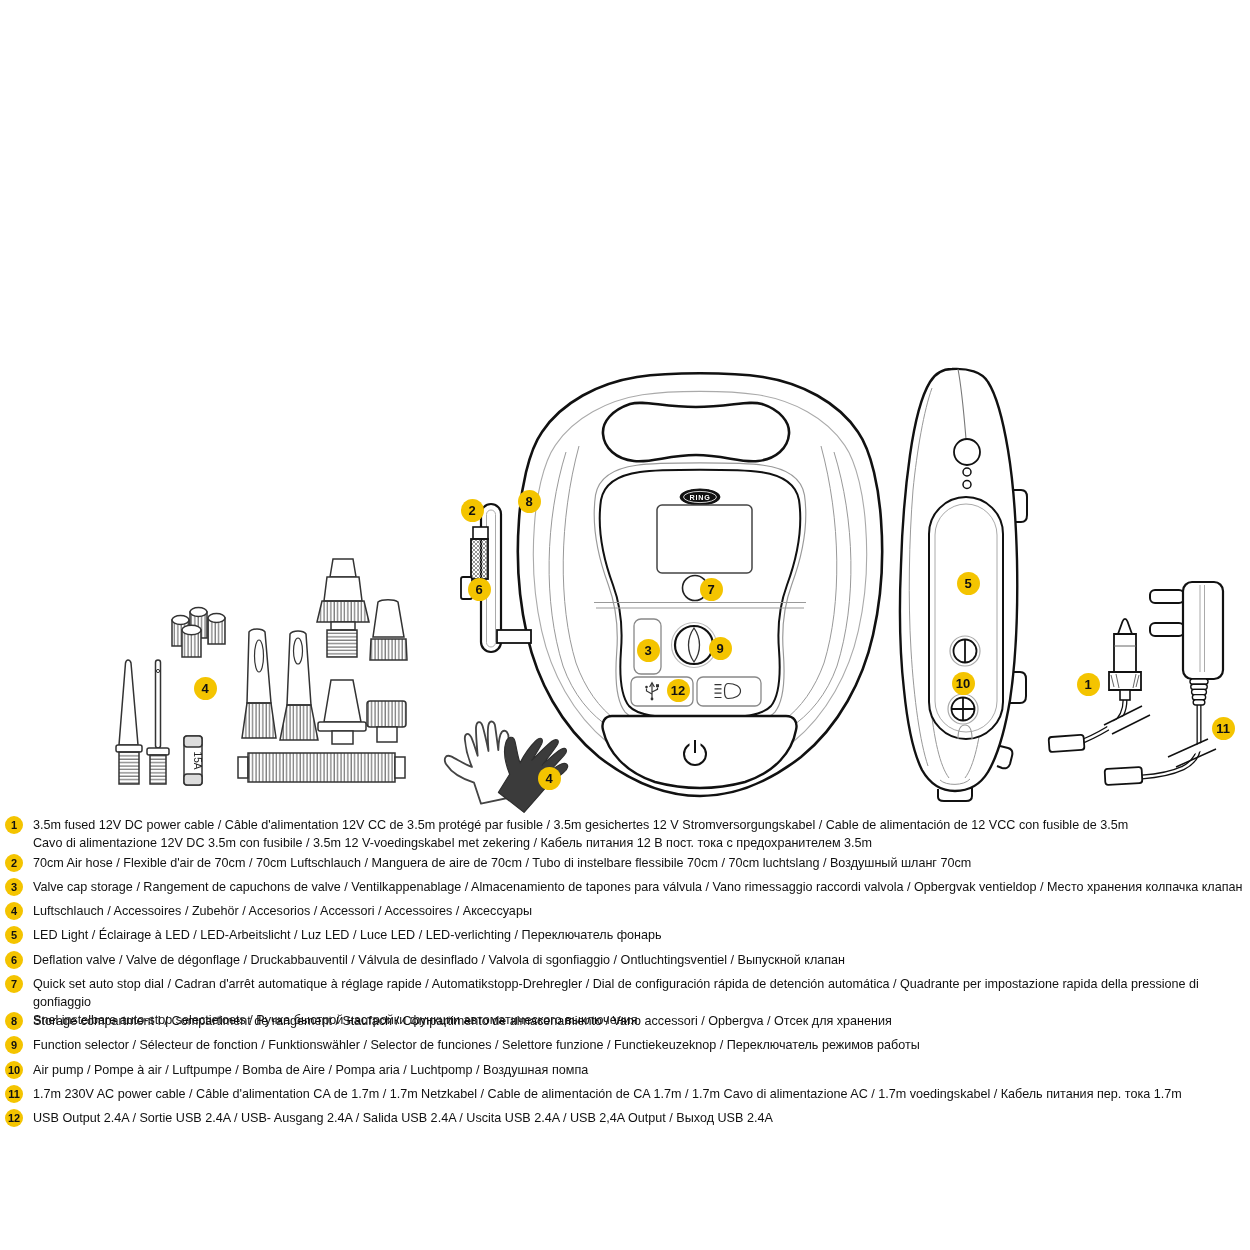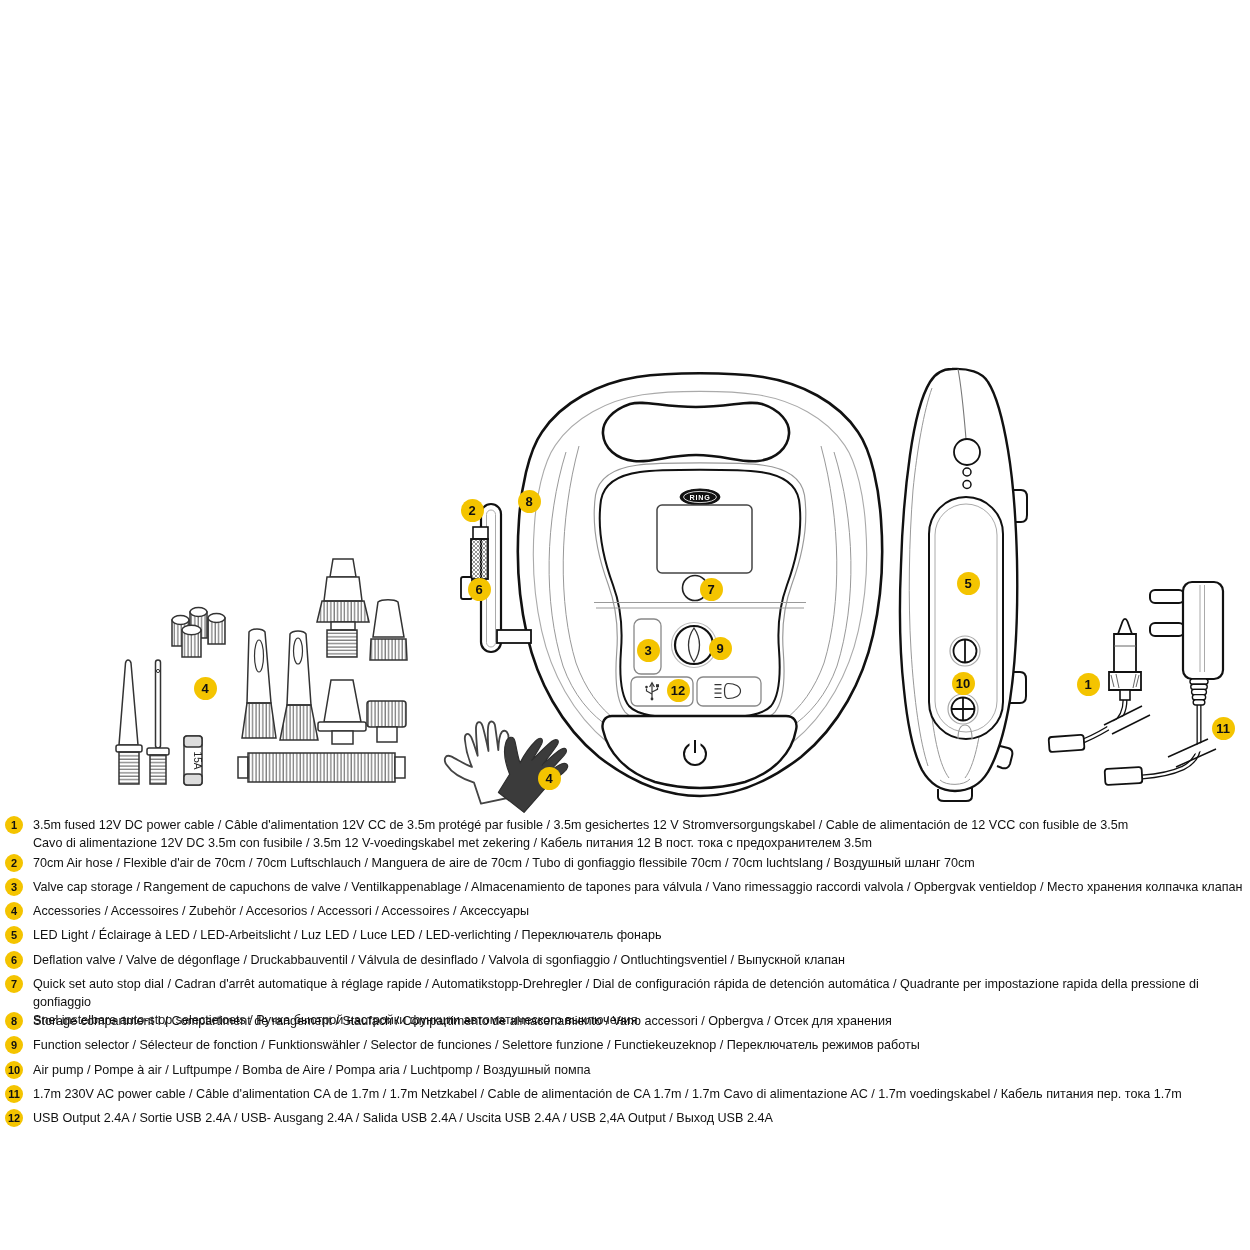--- a/index.html
+++ b/index.html
@@ -331,29 +331,29 @@
     </div>
 
   <div>
     <div class="legend-row" style="top:816px">
         <span class="badge">1</span>
         <span class="lt">3.5m fused 12V DC power cable / Câble d'alimentation 12V CC de 3.5m protégé par fusible / 3.5m gesichertes 12 V Stromversorgungskabel / Cable de alimentación de 12 VCC con fusible de 3.5m
 Cavo di alimentazione 12V DC 3.5m con fusibile / 3.5m 12 V-voedingskabel met zekering / Кабель питания 12 В пост. тока с предохранителем 3.5m</span>
       </div>
     <div class="legend-row" style="top:854px">
         <span class="badge">2</span>
-        <span class="lt">70cm Air hose / Flexible d'air de 70cm / 70cm Luftschlauch / Manguera de aire de 70cm / Tubo di gonfiaggio flessibile 70cm / 70cm luchtslang / Воздушный шланг 70cm</span>
+        <span class="lt">70cm Air hose / Flexible d'air de 70cm / 70cm Luftschlauch / Manguera de aire de 70cm / Tubo di instelbare flessibile 70cm / 70cm luchtslang / Воздушный шланг 70cm</span>
       </div>
     <div class="legend-row" style="top:878px">
         <span class="badge">3</span>
         <span class="lt">Valve cap storage / Rangement de capuchons de valve / Ventilkappenablage / Almacenamiento de tapones para válvula / Vano rimessaggio raccordi valvola / Opbergvak ventieldop / Место хранения колпачка клапан</span>
       </div>
     <div class="legend-row" style="top:902px">
         <span class="badge">4</span>
-        <span class="lt">Accessories / Accessoires / Zubehör / Accesorios / Accessori / Accessoires / Аксессуары</span>
+        <span class="lt">Luftschlauch / Accessoires / Zubehör / Accesorios / Accessori / Accessoires / Аксессуары</span>
       </div>
     <div class="legend-row" style="top:926px">
         <span class="badge">5</span>
         <span class="lt">LED Light / Éclairage à LED / LED-Arbeitslicht / Luz LED / Luce LED / LED-verlichting / Переключатель фонарь</span>
       </div>
     <div class="legend-row" style="top:951px">
         <span class="badge">6</span>
         <span class="lt">Deflation valve / Valve de dégonflage / Druckabbauventil / Válvula de desinflado / Valvola di sgonfiaggio / Ontluchtingsventiel / Выпускной клапан</span>
       </div>
     <div class="legend-row" style="top:975px">
@@ -364,21 +364,21 @@
     <div class="legend-row" style="top:1012px">
         <span class="badge">8</span>
         <span class="lt">Storage compartment I / Compartiment de rangement / Staufach / Compartimento de almacenamiento / Vano accessori / Opbergva / Отсек для хранения</span>
       </div>
     <div class="legend-row" style="top:1036px">
         <span class="badge">9</span>
         <span class="lt">Function selector / Sélecteur de fonction / Funktionswähler / Selector de funciones / Selettore funzione / Functiekeuzeknop / Переключатель режимов работы</span>
       </div>
     <div class="legend-row" style="top:1061px">
         <span class="badge">10</span>
-        <span class="lt">Air pump / Pompe à air / Luftpumpe / Bomba de Aire / Pompa aria / Luchtpomp / Воздушный помпа</span>
+        <span class="lt">Air pump / Pompe à air / Luftpumpe / Bomba de Aire / Pompa aria / Luchtpomp / Воздушная помпа</span>
       </div>
     <div class="legend-row" style="top:1085px">
         <span class="badge">11</span>
         <span class="lt">1.7m 230V AC power cable / Câble d'alimentation CA de 1.7m / 1.7m Netzkabel / Cable de alimentación de CA 1.7m / 1.7m Cavo di alimentazione AC / 1.7m voedingskabel / Кабель питания пер. тока 1.7m</span>
       </div>
     <div class="legend-row" style="top:1109px">
         <span class="badge">12</span>
         <span class="lt">USB Output 2.4A / Sortie USB 2.4A / USB- Ausgang 2.4A / Salida USB 2.4A / Uscita USB 2.4A / USB 2,4A Output / Выход USB 2.4A</span>
       </div>
   </div>

